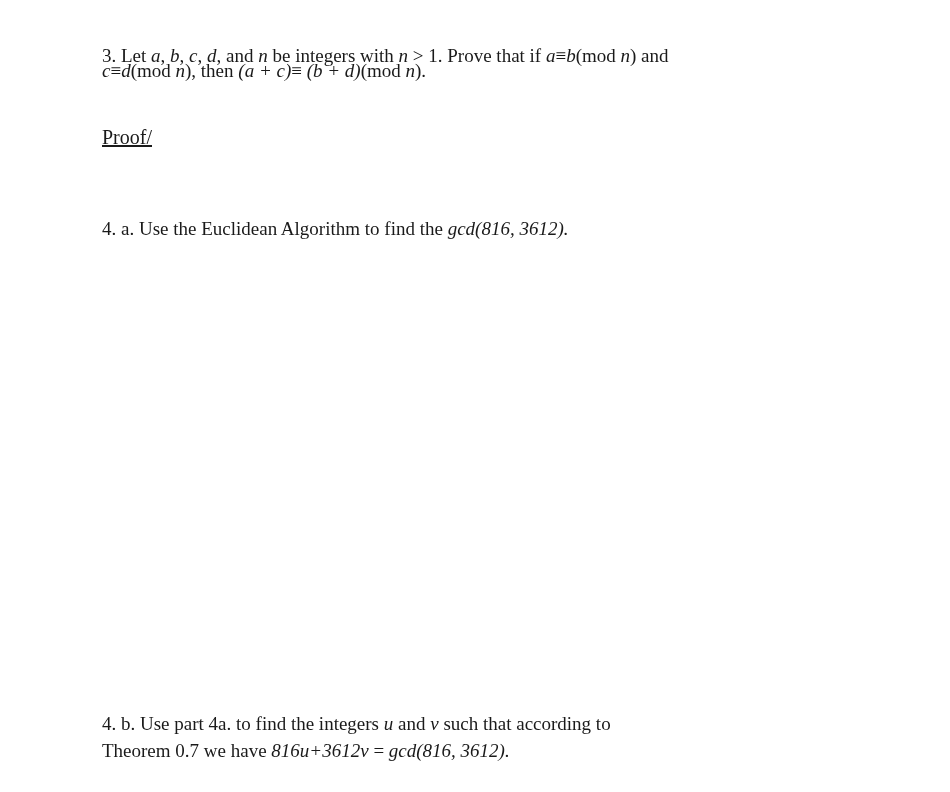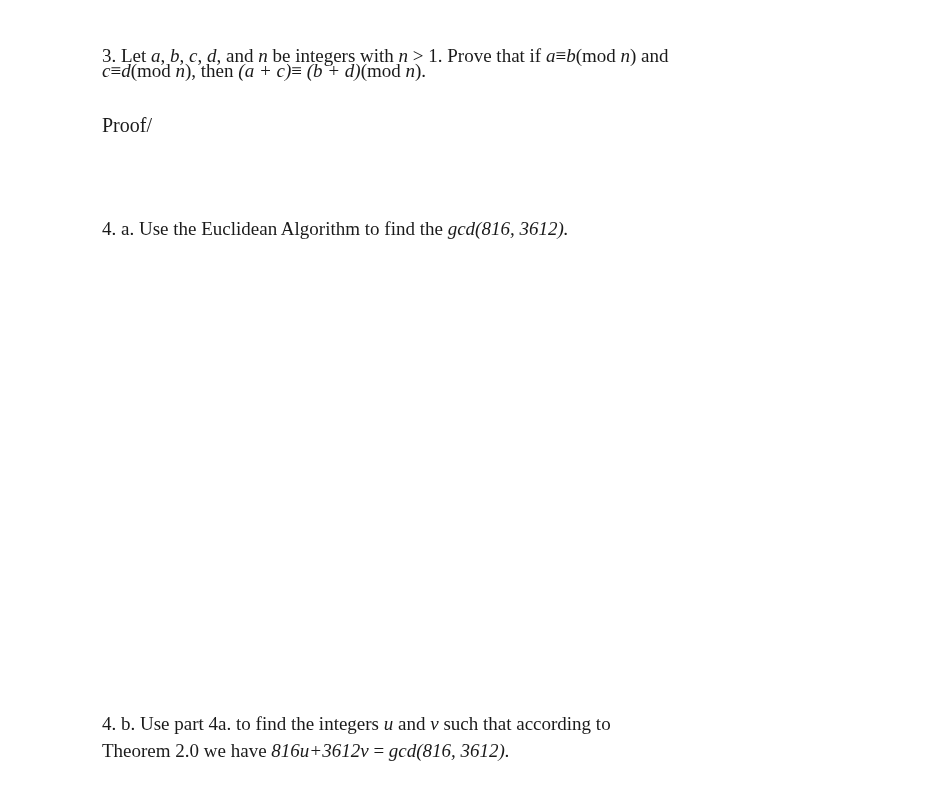--- a/index.html
+++ b/index.html
@@ -9,31 +9,31 @@
     font-family: "Liberation Serif", "DejaVu Serif", serif;
     color: #1a1a1a;
   }
   .line {
     position: absolute; left: 102px;
     font-size: 19px; line-height: 26px; white-space: nowrap;
   }
   .it { font-style: italic; }
   #q3-l1 { top: 43px; }
   #q3-l2 { top: 58px; }
-  #proof { top: 112px; font-size: 20px; }
+  #proof { top: 124px; font-size: 20px; text-decoration: underline; }
   #q4a { top: 216px; }
   #q4b-l1 { top: 711px; font-family: Liberation Serif, serif; }
   #q4b-l2 { top: 738px; }
 </style>
 </head>
 <body>
 
 <div id="q3-l1" class="line"><span>3. Let </span><span class="it">a</span><span>, </span><span class="it">b</span><span>, </span><span class="it">c</span><span>, </span><span class="it">d</span><span>, and </span><span class="it">n</span><span> be integers with </span><span class="it">n</span><span> &gt; 1. Prove that if </span><span class="it">a</span><span>≡</span><span class="it">b</span><span>(mod </span><span class="it">n</span><span>) and</span></div>
 
 <div id="q3-l2" class="line"><span class="it">c</span><span>≡</span><span class="it">d</span><span>(mod </span><span class="it">n</span><span>), then </span><span class="it">(a + c)</span><span>≡ </span><span class="it">(b + d)</span><span>(mod </span><span class="it">n</span><span>).</span></div>
 
 <div id="proof" class="line">Proof/</div>
 
 <div id="q4a" class="line"><span>4. a. Use the Euclidean Algorithm to find the </span><span class="it">gcd(816, 3612).</span></div>
 
 <div id="q4b-l1" class="line"><span>4. b. Use part 4a. to find the integers </span><span class="it">u</span><span> and </span><span class="it">v</span><span> such that according to</span></div>
 
-<div id="q4b-l2" class="line"><span>Theorem 2.0 we have </span><span class="it">816u+3612v</span><span> = </span><span class="it">gcd(816, 3612).</span></div>
+<div id="q4b-l2" class="line"><span>Theorem 0.7 we have </span><span class="it">816u+3612v</span><span> = </span><span class="it">gcd(816, 3612).</span></div>
 
 </body></html>

